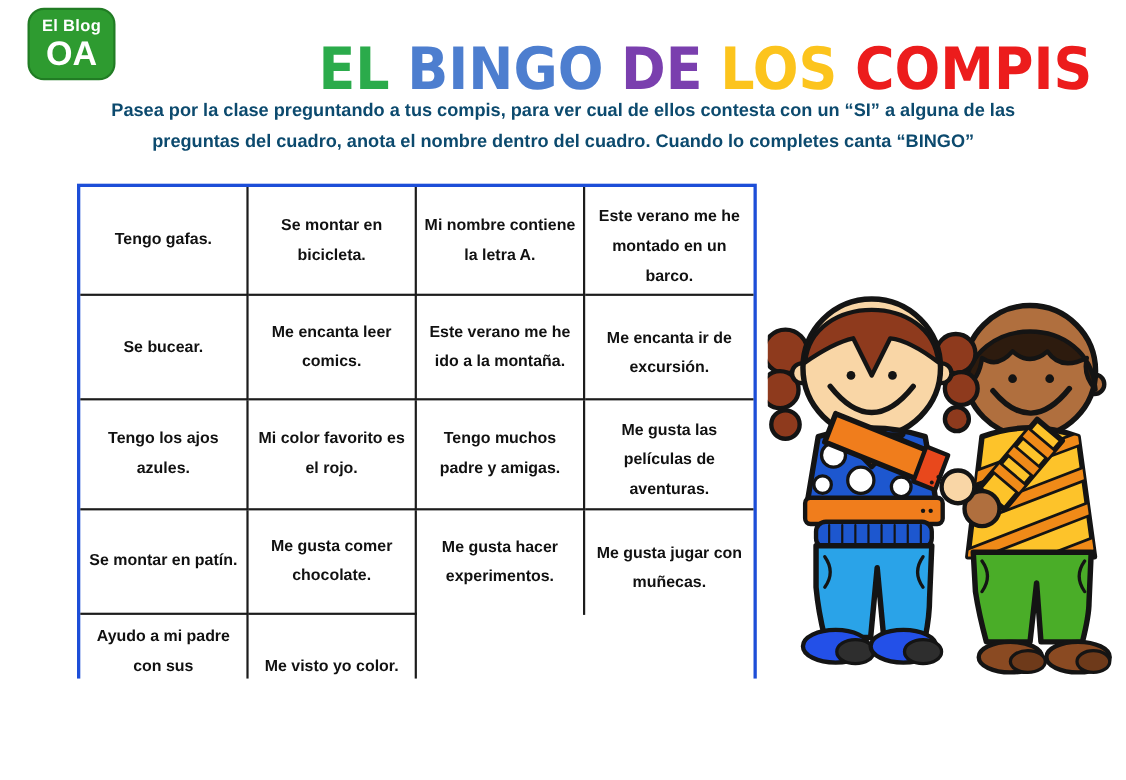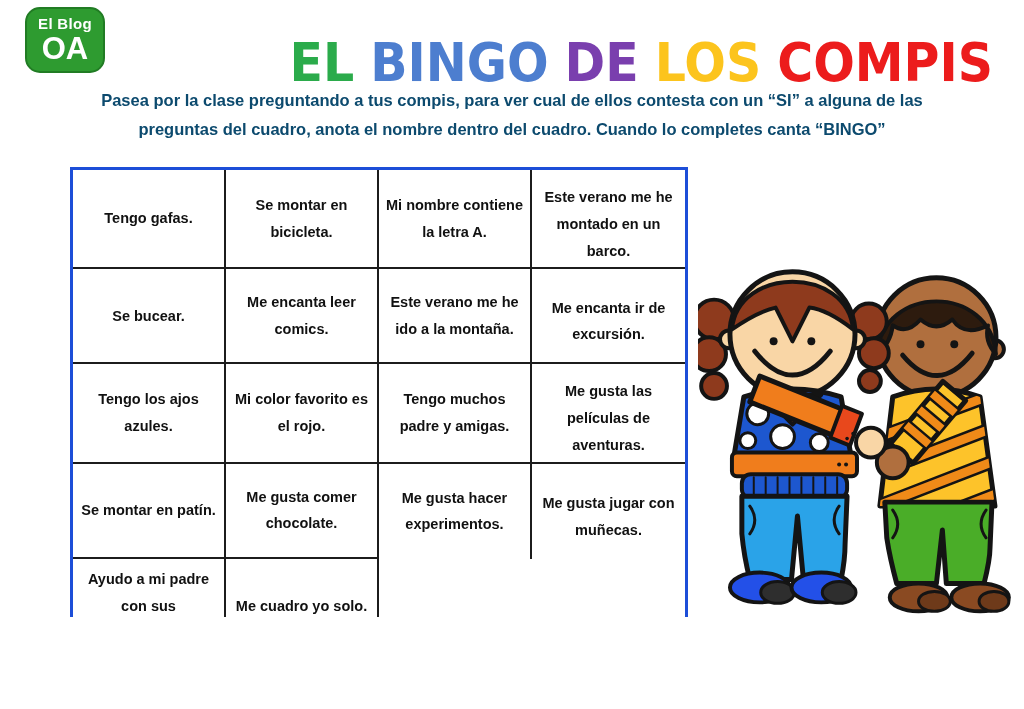--- a/index.html
+++ b/index.html
@@ -117,21 +117,21 @@
       <div class="cell">
         <span>Me gusta hacer experimentos.</span>
       </div>
       <div class="cell">
         <span>Me gusta jugar con muñecas.</span>
       </div>
       <div class="cell">
         <span>Ayudo a mi padre con sus herramientas.</span>
       </div>
       <div class="cell">
-        <span>Me cuadro yo solo.</span>
+        <span>Me visto yo color.</span>
       </div>
     </div>
 
   <svg class="kids" width="318" height="402" viewBox="0 0 320 405">
     <defs>
       <clipPath id="girlTorsoClip">
           <path d="M46,148 Q95,132 144,148 L154,208 L36,208 Z"></path>
         </clipPath>
       <clipPath id="boyTorsoClip">
           <path d="M196,148 Q240,132 284,148 L299,258 L183,258 Z"></path>

